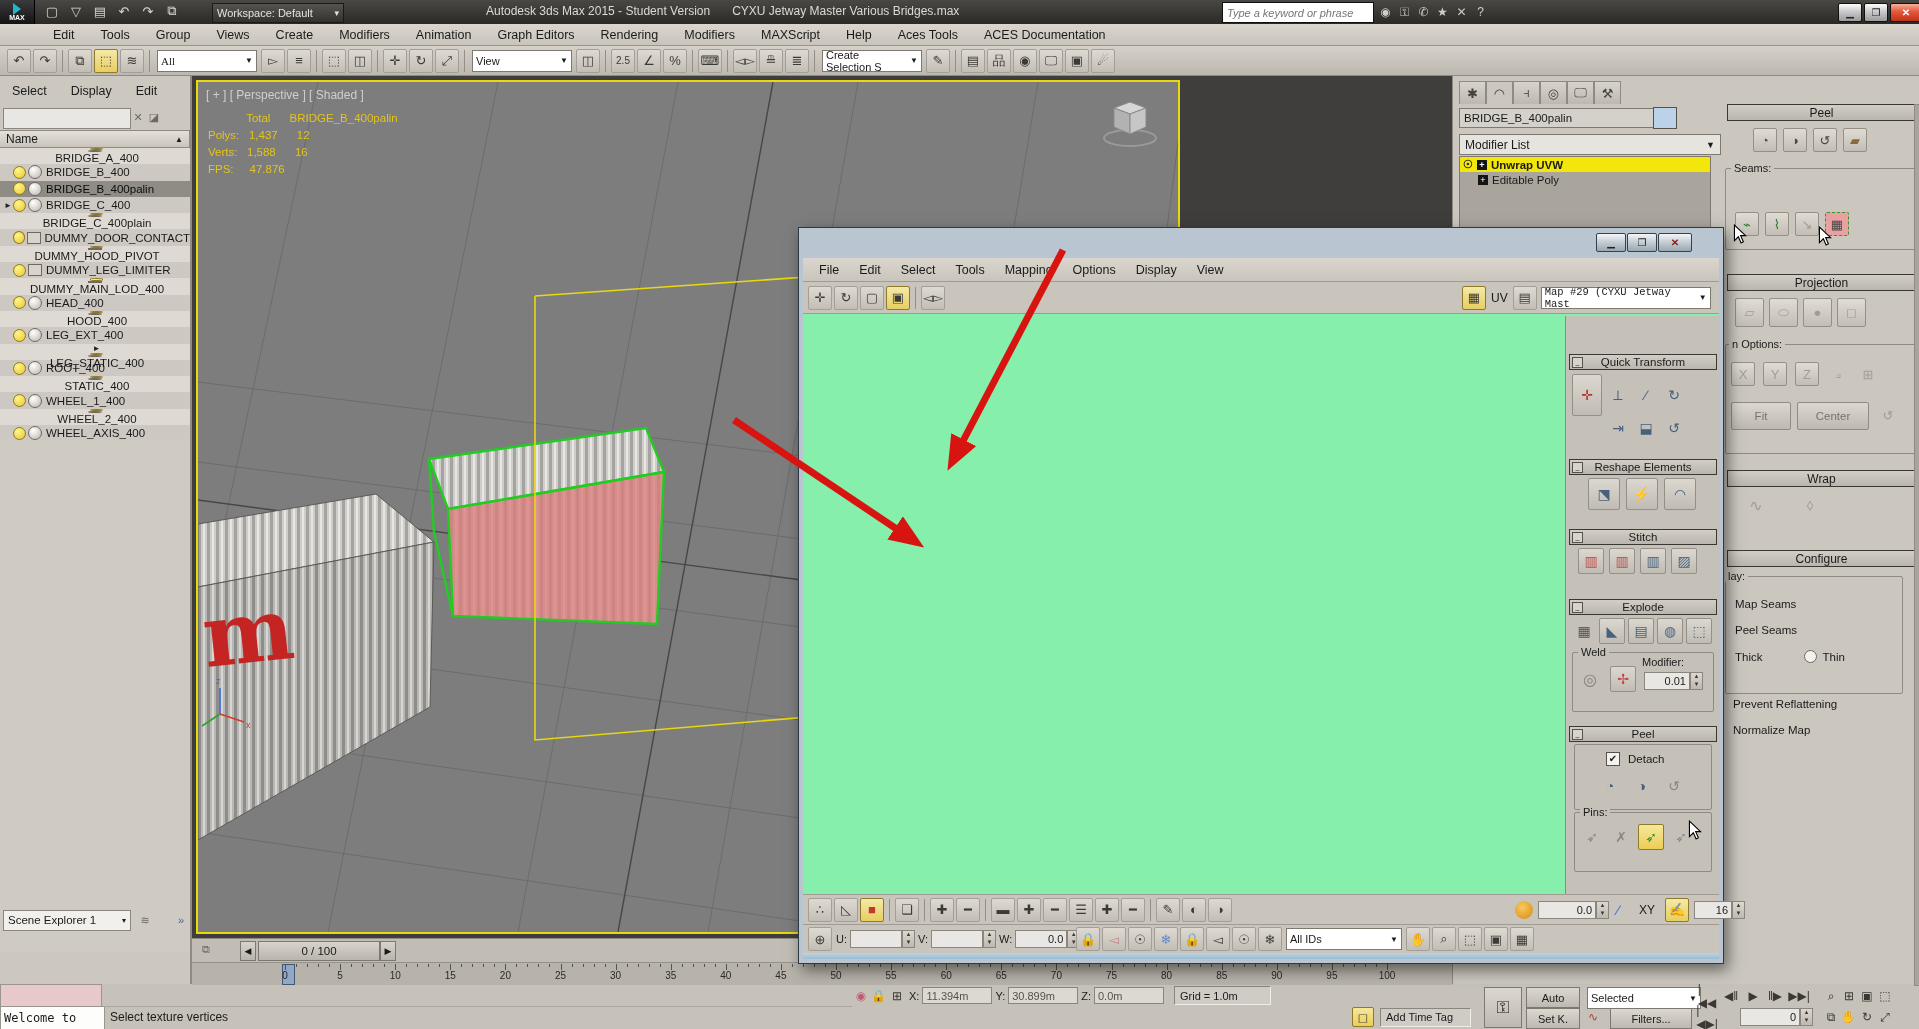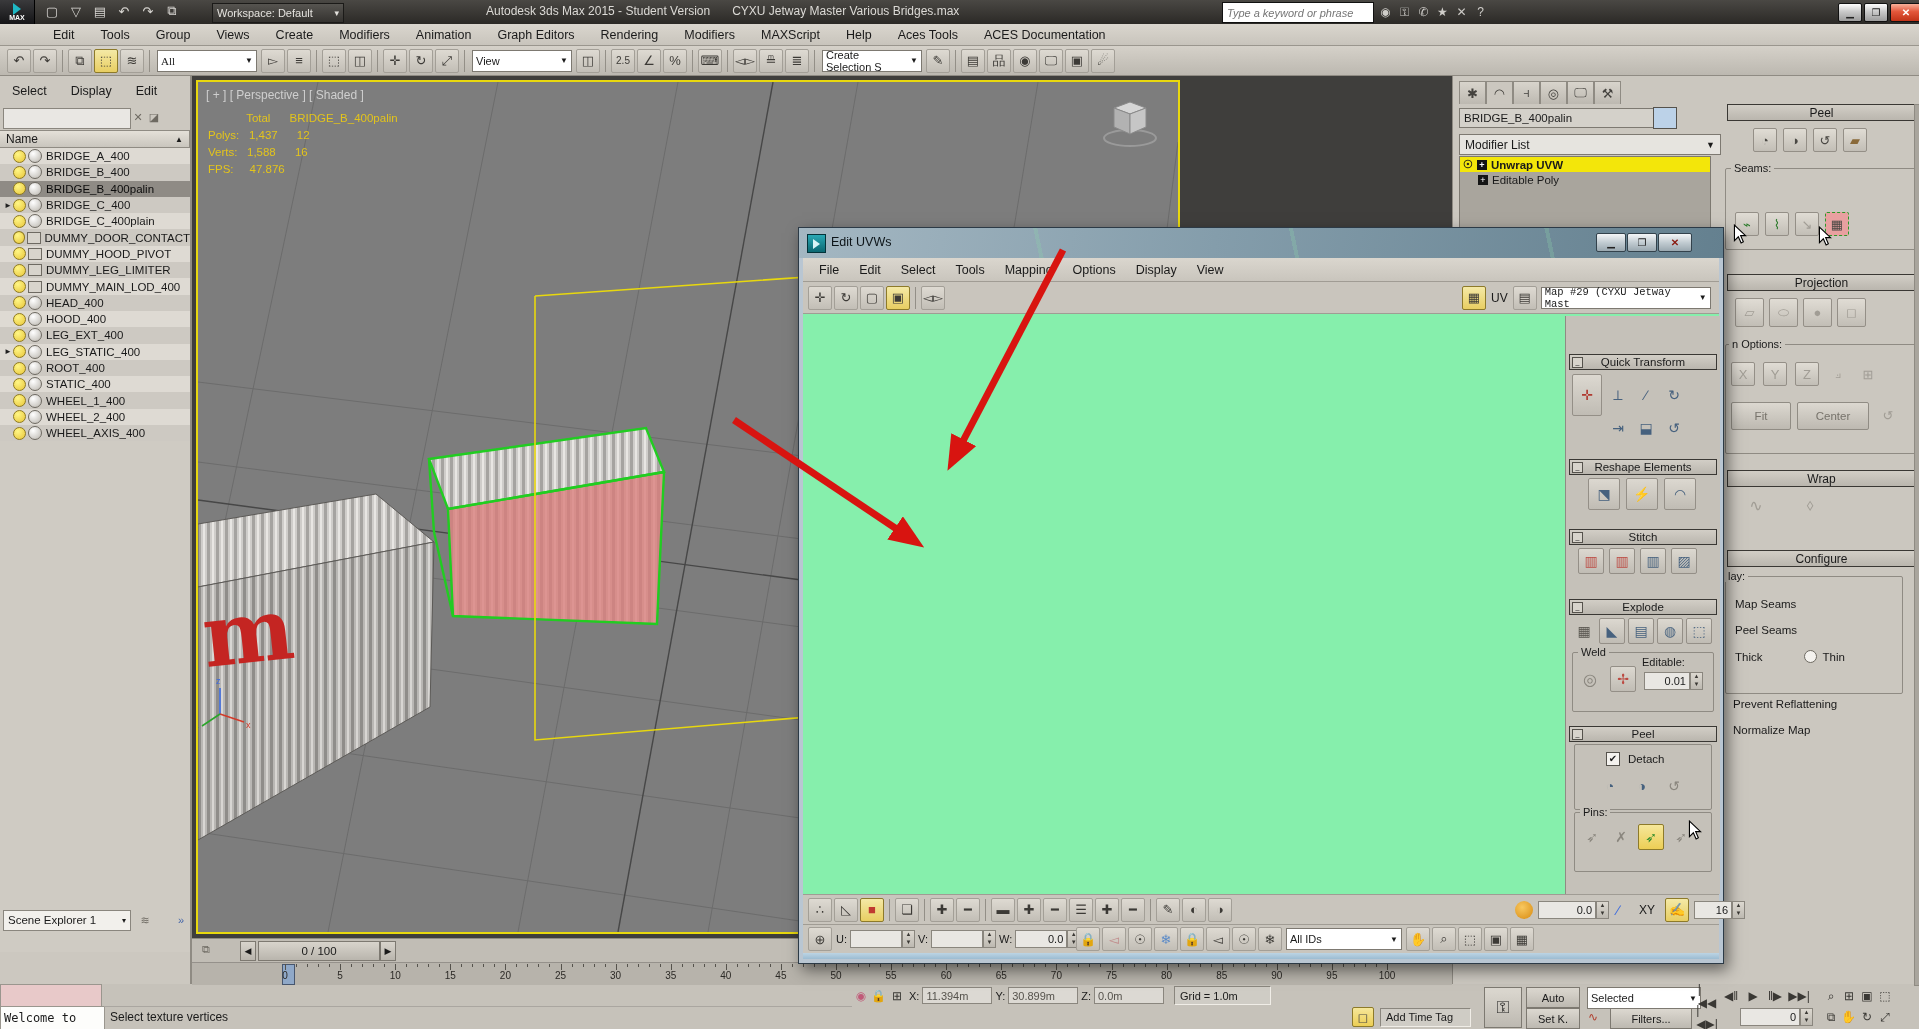--- a/index.html
+++ b/index.html
@@ -37,21 +37,21 @@
   .tdd .arr{margin-left:auto;font-size:8px;padding-left:4px;}
   
   #left-panel{left:0;top:76px;width:192px;height:908px;background:#ccc8c0;border-right:2px solid #8f8b83;box-sizing:border-box;}
   #se-menu{left:0;top:8px;width:100%;height:20px;display:flex;}
   #se-menu span{padding:0 12px;font-size:12.5px;}
   #se-search{left:3px;top:32px;width:122px;height:17px;background:#e9e7e3;border:1px solid #8a867e;}
   .se-ic{width:16px;height:16px;display:flex;align-items:center;justify-content:center;color:#6e6a62;font-size:11px;}
   #se-name-hdr{left:0;top:54px;width:190px;height:18px;background:linear-gradient(#e4e0d8,#c9c5bd);border:1px solid #8f8b83;border-left:none;display:flex;align-items:center;padding:0 6px;box-sizing:border-box;font-size:12px;}
   #se-list{left:0;top:72px;width:190px;height:804px;background:#cfcbc3;overflow:hidden;}
   .se-row{height:16.3px;display:flex;align-items:center;font-size:11.5px;padding-left:4px;}
-  .se-row.odd{background:#dedad3;} .se-row.even{background:#cdc9c2;}
+  .se-row.odd{background:#dedad3;flex-direction:column;} .se-row.even{background:#cdc9c2;}
   .se-row.sel{background:#8f8b85;color:#0c0c0c;}
   .se-exp{width:9px;font-size:8px;color:#222;} 
   .bulb{width:11px;height:11px;border-radius:50%;background:radial-gradient(circle at 35% 30%,#fff685,#e8c53a);border:1px solid #8f7a20;margin-right:2px;}
   .geo{width:12px;height:12px;border-radius:50%;background:radial-gradient(circle at 35% 30%,#fff,#b9b5ad);border:1px solid #6e6a62;margin-right:4px;}
   .dum{width:12px;height:10px;border:1px solid #6e6a62;background:#d8d4cc;margin-right:4px;font-size:7px;color:#555;display:flex;align-items:center;justify-content:center;}
   #se-footer{left:3px;top:832px;width:186px;height:24px;display:flex;align-items:center;}
   #se-footer .dd{width:118px;height:19px;background:#f2f0ec;border:1px solid #8a867e;display:flex;align-items:center;padding:0 4px;font-size:11.5px;}
   
   #viewport-zone{left:192px;top:76px;width:1260px;height:862px;background:#3f3e3c;}
   #viewport{left:4px;top:4px;width:984px;height:854px;background:#7d7d7d;border:2px solid #e8d80e;box-sizing:border-box;overflow:hidden;}
@@ -779,27 +779,20 @@
     <span>Thick</span>
     <span style="margin-left:42px;width:11px;height:11px;border-radius:50%;border:1px solid #6e6a62;background:#f4f2ee;display:inline-block;"></span>
     <span style="margin-left:5px;">Thin</span>
   </div>
   <div class="f" style="left:280px;top:622px;font-size:11.5px;"><span>Prevent Reflattening</span></div>
   <div class="f" style="left:280px;top:648px;font-size:11.5px;"><span>Normalize Map</span></div>
   <div class="f" style="left:461px;top:28px;width:5px;height:880px;background:#a9a59d;border:1px solid #8f8b83;"></div>
 </div>
 
 <div class="f zdialog" id="dialog">
-  <div class="f" id="dlg-title">
-    <div class="glass"></div>
-    <div class="f" id="dlg-icon">
-        <div class="tri"></div>
-      </div>
-    <div class="txt">Edit UVWs</div>
-  </div>
   <div class="dlgbtn" style="left:797px;">▁</div>
   <div class="dlgbtn" style="left:828px;">❐</div>
   <div class="dlgbtn" style="left:859px;width:32px;color:#8a1a10;font-weight:bold;">✕</div>
   <div class="f" id="dlg-body">
     <div class="f" id="dlg-menu">
         <span>File</span>
         <span>Edit</span>
         <span>Select</span>
         <span>Tools</span>
         <span>Mapping</span>
@@ -872,21 +865,21 @@
         <div class="dicon">▤</div>
         <div class="dicon">◍</div>
         <div class="dicon">⬚</div>
       </div>
       <div class="grpbox" style="left:6px;top:336px;width:140px;height:58px;"></div>
       <div class="grplabel" style="left:12px;top:330px;background:#c5c1b9;"><span>Weld</span></div>
       <div class="f row" style="left:12px;top:350px;gap:8px;">
         <div class="dicon grey" style="border:none;background:none;font-size:16px;">◎</div>
         <div class="dicon red">✢</div>
       </div>
-      <div class="f" style="left:76px;top:340px;font-size:11px;"><span>Editable:</span></div>
+      <div class="f" style="left:76px;top:340px;font-size:11px;"><span>Modifier:</span></div>
       <div class="f row" style="left:78px;top:356px;">
         <div class="numf" style="width:38px;">
             <span>0.01</span>
           </div>
         <div class="spin">
             <i>▲</i>
             <i>▼</i>
           </div>
       </div>
       <div class="dockhdr" style="top:410px;">

